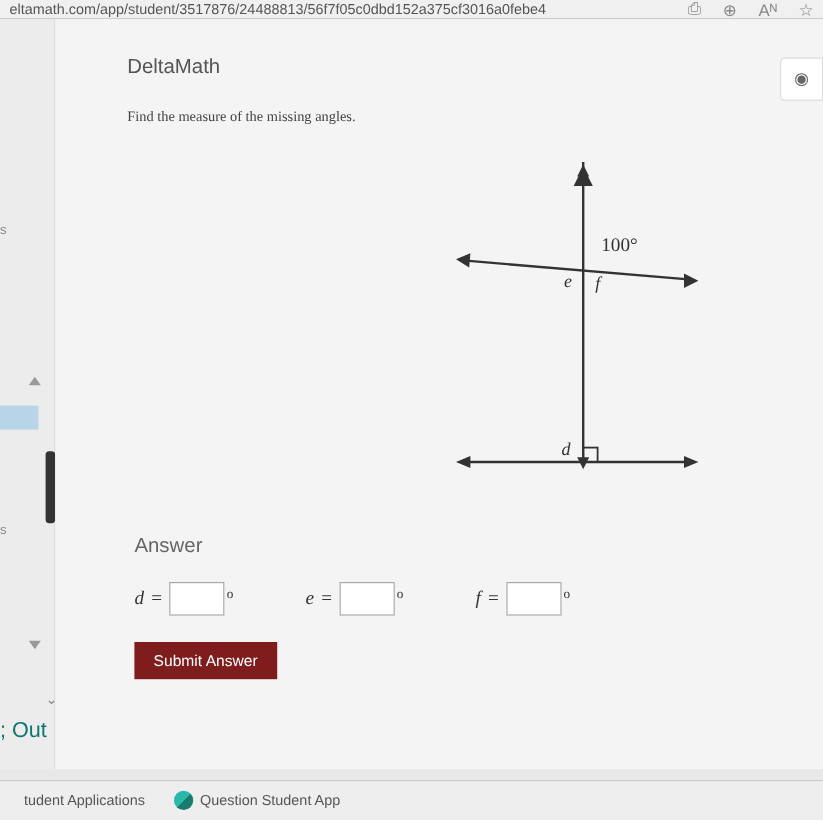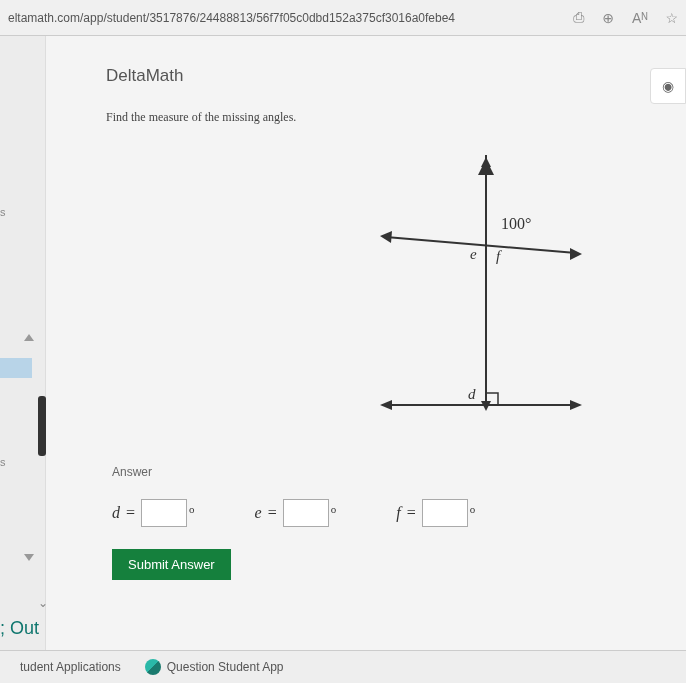--- a/index.html
+++ b/index.html
@@ -1,41 +1,41 @@
 <!DOCTYPE html>
 <html><head>
 <meta charset="utf-8">
 <style>
 * { margin:0; padding:0; box-sizing:border-box; }
 body { font-family:Georgia,serif; background:#e8e8e8; width:686px; height:683px; overflow:hidden; position:relative; color:#333; }
-.urlbar { background:#f0f0f0; height:36px; display:flex; align-items:center; padding:0 8px; border-bottom:1px solid #ccc; font-family:Arial,sans-serif; font-size:12px; color:#555; }
+.urlbar { background:#f0f0f0; height:16px; display:flex; align-items:center; padding:0 8px; border-bottom:1px solid #ccc; font-family:Arial,sans-serif; font-size:12px; color:#555; }
 .urlbar .url { flex:1; }
 .urlbar .ic { margin-left:18px; color:#888; cursor:pointer; font-size:14px; }
 .main { display:flex; height:calc(100% - 58px); }
 .side { width:56px; background:#ececec; border-right:1px solid #ddd; position:relative; }
 .side .s1 { position:absolute; left:0; top:170px; font-size:11px; color:#888; font-family:Arial; }
 .side .tri-up { position:absolute; left:24px; top:298px; width:0; height:0; border-left:5px solid transparent; border-right:5px solid transparent; border-bottom:7px solid #999; cursor:pointer; }
 .side .blue { position:absolute; left:0; top:322px; width:32px; height:20px; background:#b8d4e8; }
 .side .bar { position:absolute; left:38px; top:360px; width:8px; height:60px; background:#333; border-radius:3px; }
 .side .s2 { position:absolute; left:0; top:420px; font-size:11px; color:#888; font-family:Arial; }
 .side .tri-dn { position:absolute; left:24px; top:518px; width:0; height:0; border-left:5px solid transparent; border-right:5px solid transparent; border-top:7px solid #999; cursor:pointer; }
 .side .chev { position:absolute; left:38px; top:560px; font-size:12px; color:#888; cursor:pointer; }
 .side .out { position:absolute; left:0; top:582px; font-size:18px; color:#0f766e; font-family:Arial; }
 .content { flex:1; background:#f4f4f4; padding:30px 60px 0 60px; position:relative; }
 .qhdr { font-size:17px; color:#555; margin-bottom:24px; font-family:Arial,sans-serif; }
 .prompt { font-size:12px; color:#444; margin-bottom:30px; }
 .diagram { width:260px; height:280px; margin:0 auto 30px 260px; position:relative; }
 .diagram svg { position:absolute; top:0; left:0; }
-.ans-hdr { font-size:12px; color:#666; margin:10px 0 20px 6px; font-family:Arial,sans-serif; }
+.ans-hdr { font-size:17px; color:#666; margin:10px 0 20px 6px; font-family:Arial,sans-serif; }
 .ans-row { display:flex; gap:60px; align-items:center; margin-left:6px; }
 .ans-item { display:flex; align-items:center; font-style:italic; font-size:16px; }
 .ans-item .eq { margin:0 6px; font-style:normal; }
 .ans-item input { width:46px; height:28px; border:1px solid #aaa; background:#fff; font-size:14px; text-align:center; }
 .ans-item .deg { font-size:11px; font-style:normal; margin-left:2px; vertical-align:top; position:relative; top:-4px; }
-.submit { margin-top:22px; background:#15803d; color:#fff; border:none; padding:8px 16px; font-size:13px; font-family:Arial,sans-serif; cursor:pointer; margin-left:6px; }
+.submit { margin-top:22px; background:#7f1d1d; color:#fff; border:none; padding:8px 16px; font-size:13px; font-family:Arial,sans-serif; cursor:pointer; margin-left:6px; }
 .helpbtn { position:absolute; right:0; top:32px; width:36px; height:36px; background:#fff; border:1px solid #ddd; border-radius:4px 0 0 4px; display:flex; align-items:center; justify-content:center; color:#666; cursor:pointer; font-size:14px; }
 .taskbar { position:absolute; bottom:0; left:0; right:0; height:30px; background:#eee; border-top:1px solid #ccc; display:flex; align-items:center; font-family:Arial,sans-serif; font-size:12px; color:#555; padding:16px 8px; }
 .taskbar .tab { display:flex; align-items:center; gap:6px; padding:0 12px; }
 .taskbar .dmico { width:16px; height:16px; border-radius:50%; background:linear-gradient(135deg,#2ab8a8 50%,#1a7a6e 50%); }
 </style>
 </head>
 <body>
 
 <div class="urlbar">
   <span class="url">eltamath.com/app/student/3517876/24488813/56f7f05c0dbd152a375cf3016a0febe4</span>

